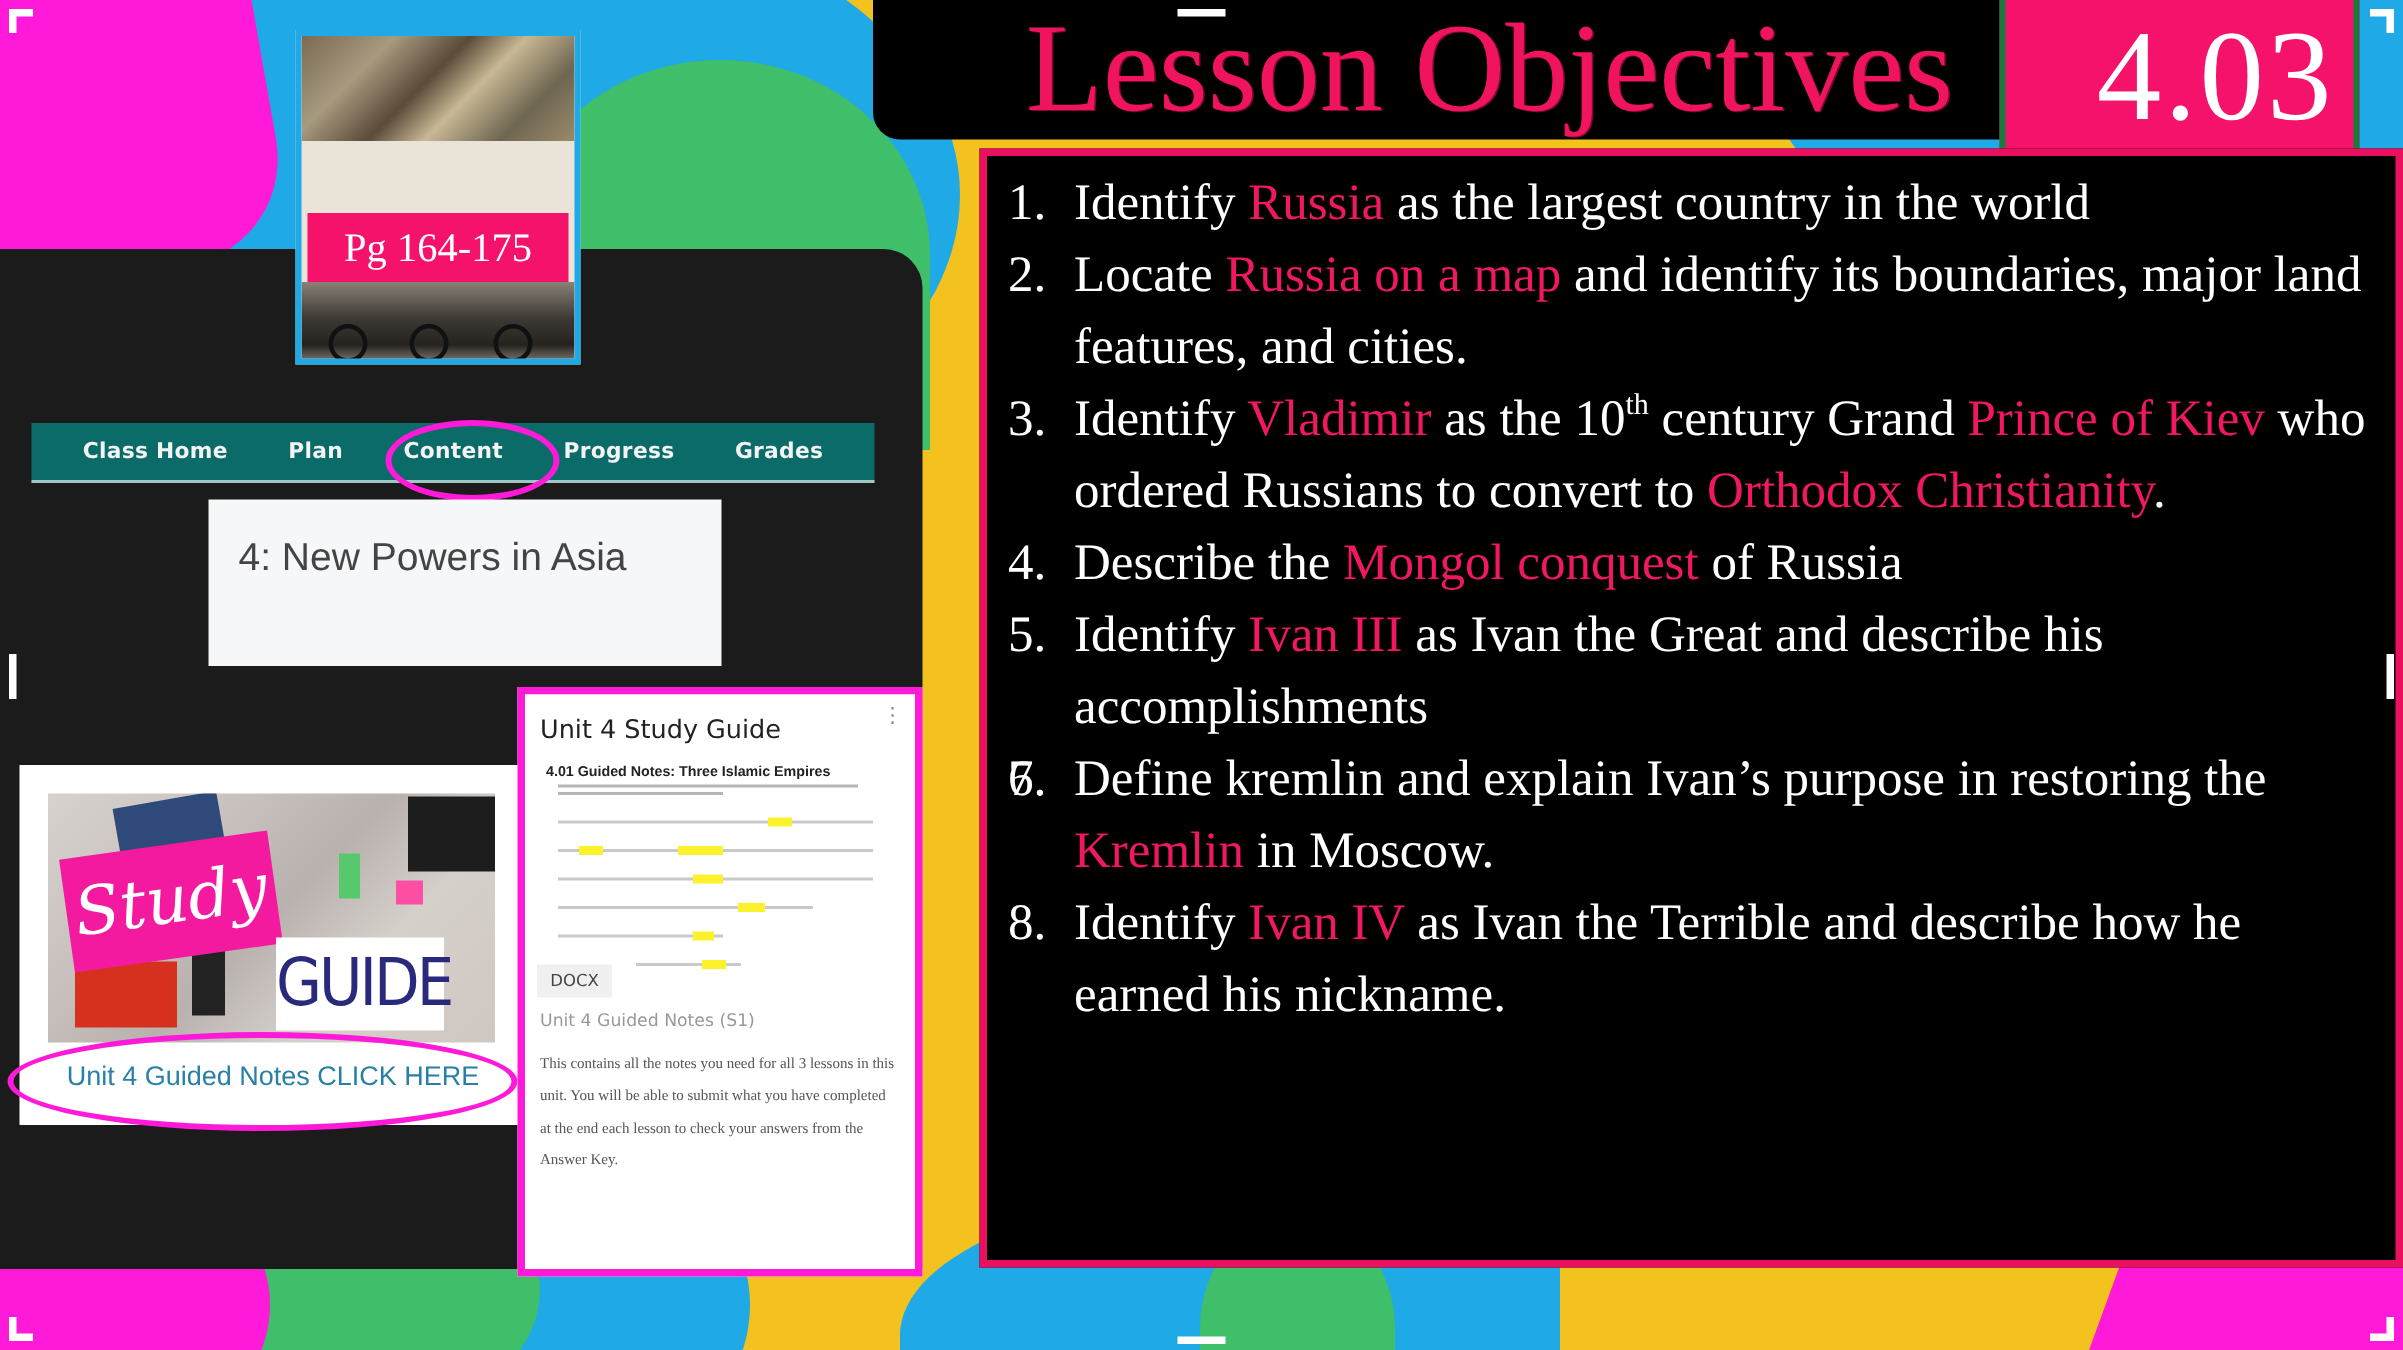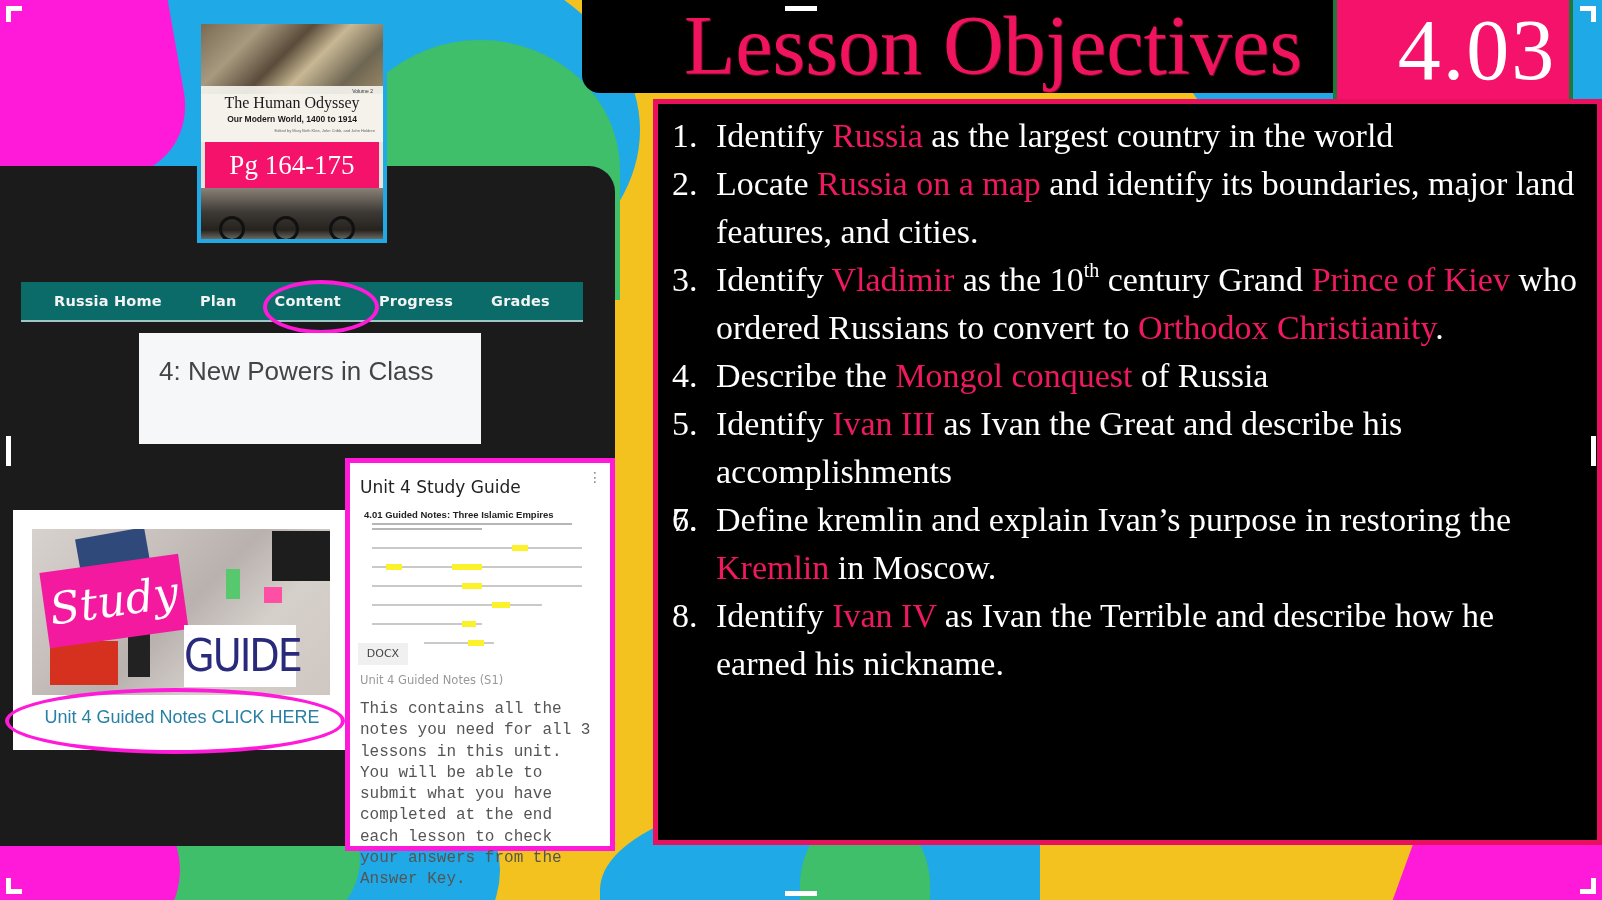--- a/index.html
+++ b/index.html
@@ -143,22 +143,22 @@
   .doc-row { position: relative; height: 2px; background: #c9c9c9; margin-top: 17px; margin-left: 8px; }
   .doc-row .hl { position: absolute; top: -2px; height: 6px; background: #fbf22b; }
   .docx-badge {
     position: absolute; left: 8px; top: 180px; width: 50px; height: 22px; background: #f0f0f0;
     font-family: "DejaVu Sans", sans-serif; font-size: 11px; color: #444; line-height: 22px; text-align: center;
   }
   .file-subtitle {
     position: absolute; left: 10px; top: 210px; font-family: "DejaVu Sans", sans-serif; font-size: 11.5px; color: #999;
   }
   .file-desc {
-    position: absolute; left: 10px; top: 236px; width: 240px; font-family: Liberation Mono, monospace;
-    font-size: 16px; line-height: 21.3px; color: #555;
+    position: absolute; left: 10px; top: 236px; width: 240px; font-family: Liberation Serif, serif;
+    font-size: 10px; line-height: 21.3px; color: #555;
   }
 
   
   .title-box {
     position: absolute; left: 582px; top: 0; width: 822px; height: 93px;
     background: #000; border-radius: 0 0 18px 18px;
   }
   .title-text {
     position: absolute; left: 0; right: 0; top: -4px; text-align: center;
     color: #f0145f; font-family: "Liberation Serif", serif; font-size: 84px; line-height: 100px;
@@ -200,43 +200,37 @@
   <div class="shape green3"></div>
   <div class="shape yellow1"></div>
   <div class="shape pink3"></div>
   <div class="shape black-tri"></div>
 </div>
 
 <div class="dark-panel"></div>
 
 <div class="book">
   <div class="art-top"></div>
-  <div class="title-band">
-    <span class="volume">Volume 2</span>
-    <div class="title">The Human Odyssey</div>
-    <div class="subtitle">Our Modern World, 1400 to 1914</div>
-    <div class="editors">Edited by Mary Beth Klee, John Cribb, and John Holdren</div>
-  </div>
   <div class="pages">Pg 164-175</div>
   <div class="art-bottom">
     <div class="car" style="left:18px"></div>
     <div class="car" style="left:72px"></div>
     <div class="car" style="left:128px"></div>
   </div>
 </div>
 
 <nav class="navbar">
-  <span class="nav-item">Russia Home</span>
+  <span class="nav-item">Class Home</span>
   <span class="nav-item">Plan</span>
   <span class="nav-item active">Content</span>
   <span class="nav-item">Progress</span>
   <span class="nav-item">Grades</span>
 </nav>
 
-<div class="unit-card">4: New Powers in Class</div>
+<div class="unit-card">4: New Powers in Asia</div>
 
 <div class="study-card">
   <div class="study-img">
     <div class="laptop1"></div>
     <div class="laptop2"></div>
     <div class="sticky2"></div>
     <div class="sticky1"></div>
     <div class="red-box"></div>
     <div class="calc"></div>
     <div class="pink-banner">Study</div>

